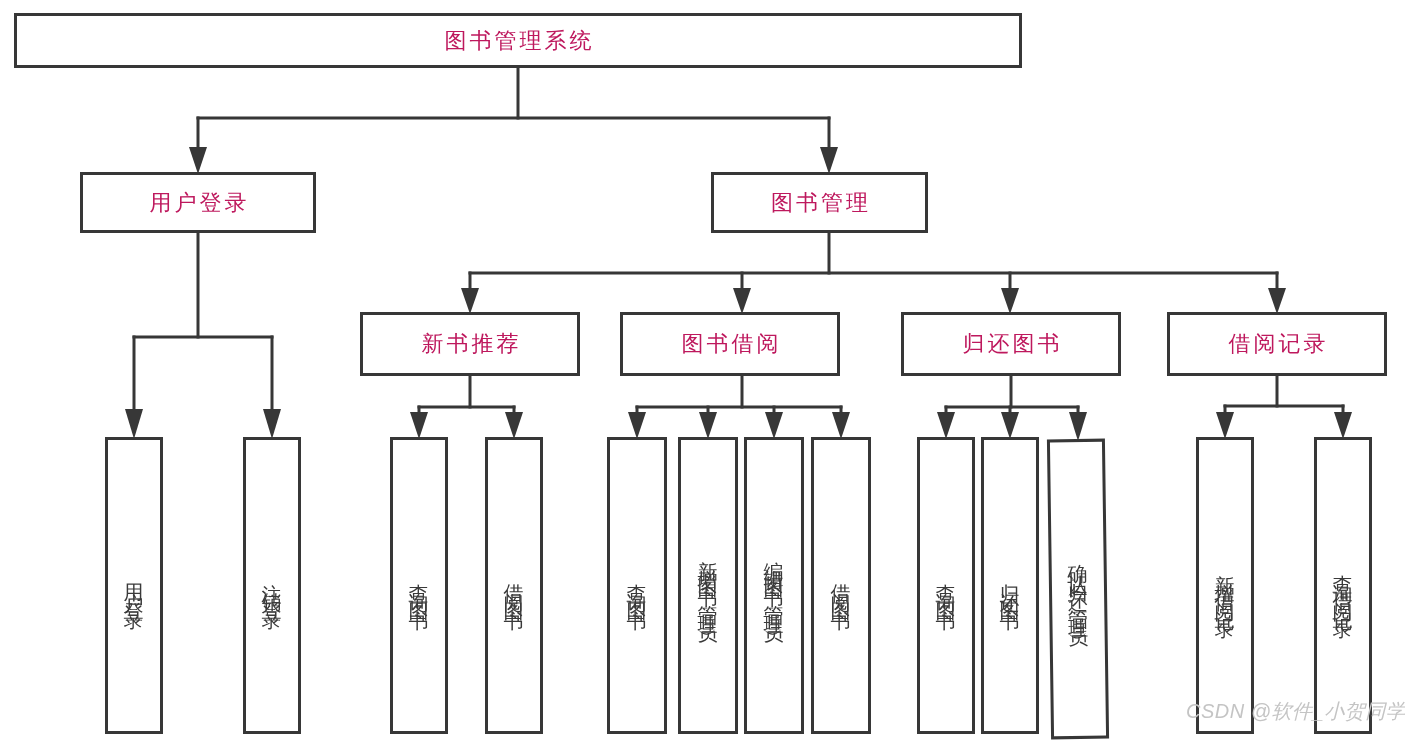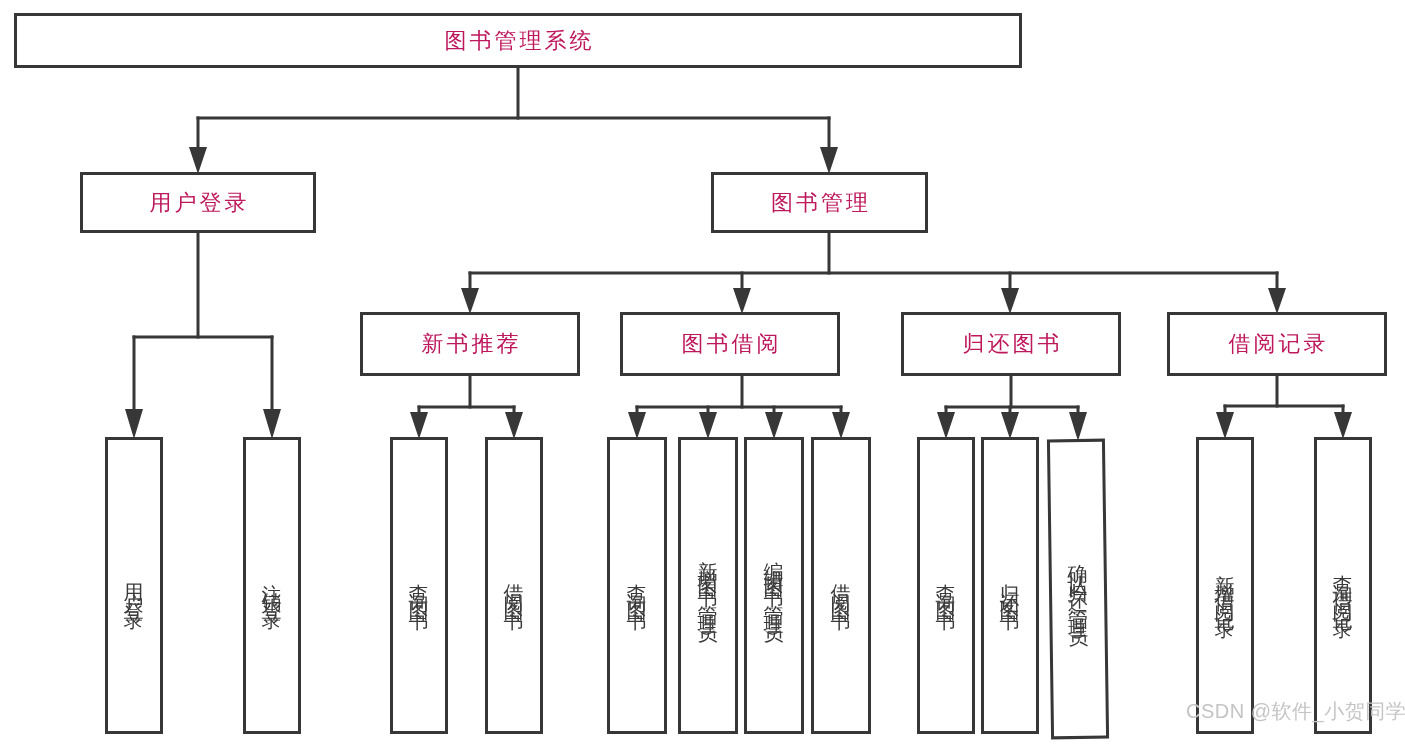--- a/index.html
+++ b/index.html
@@ -59,20 +59,21 @@
   }
   .watermark {
     position: absolute;
     left: 1186px;
     top: 698px;
     font-size: 20px;
     color: #c4c4c4;
     letter-spacing: 0.5px;
     z-index: 10;
     white-space: nowrap;
+    font-style: italic;
   }
 </style>
 </head>
 <body>
 
 <svg id="connectors" width="1405" height="747" viewBox="0 0 1405 747" stroke="#373737" stroke-width="3" fill="#373737" stroke-linecap="square">
 
   <path d="M518,68 V118" fill="none"></path>
   <path d="M198,118 H829" fill="none"></path>
   <path d="M198,118 V150" fill="none"></path>

